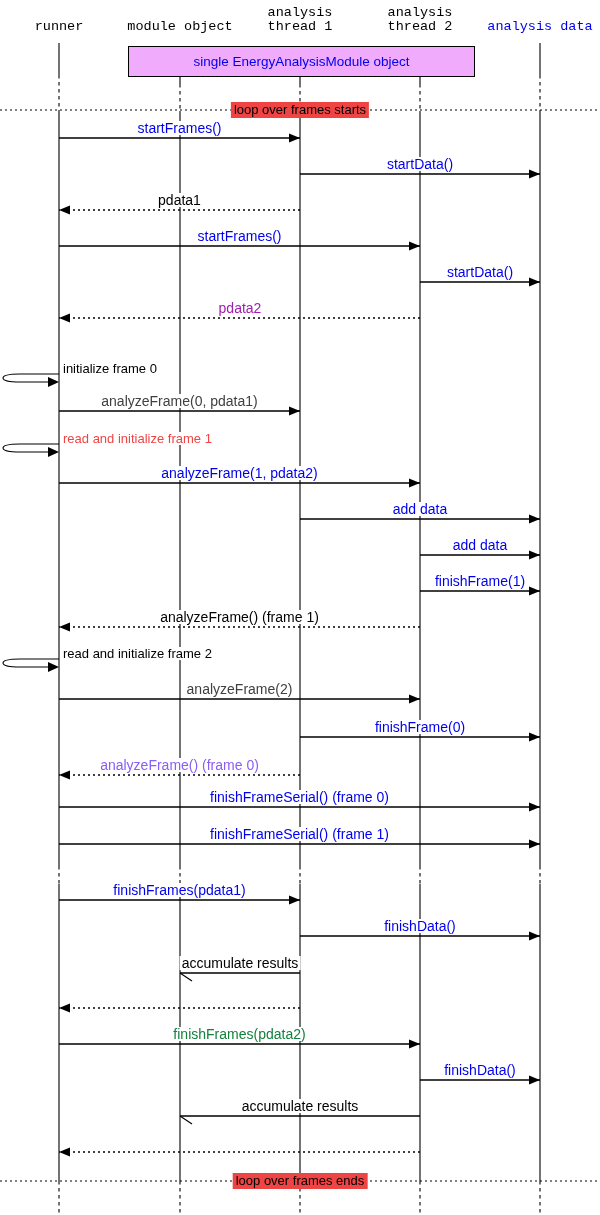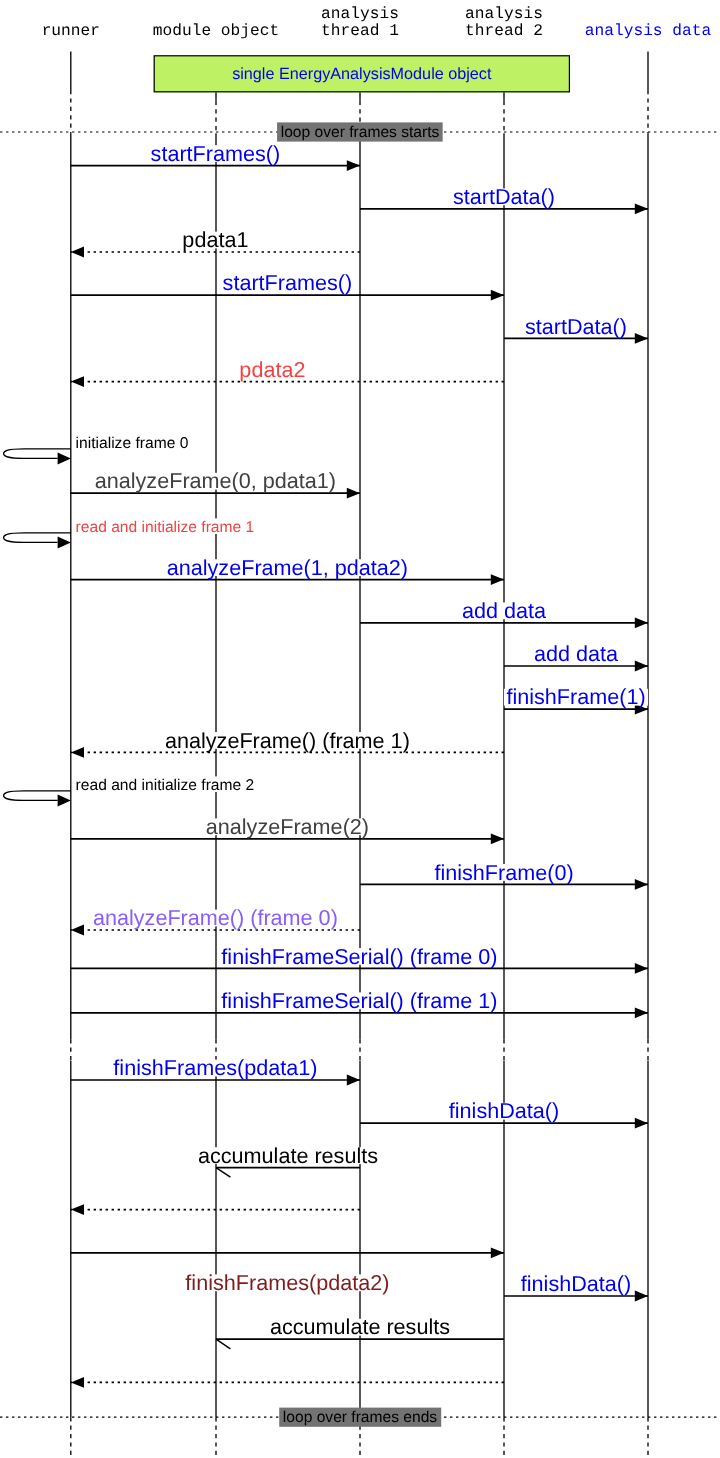--- a/index.html
+++ b/index.html
@@ -6,34 +6,34 @@
   .stage{
     position:relative;width:600px;height:1215px;background:#ffffff;
     font-family:"Liberation Sans",sans-serif;color:#000;overflow:hidden;
   }
   svg.canvas{position:absolute;left:0;top:0;}
   .p-label{
     position:absolute;transform:translateX(-50%);
     font-size:13.5px;line-height:14px;text-align:center;white-space:nowrap;font-family:Liberation Mono, monospace;
   }
   .obj-box{
-    position:absolute;border:1.5px solid #000;background:#bef264;
+    position:absolute;border:1.5px solid #000;background:#f0abfc;
     display:flex;align-items:center;justify-content:center;
     font-size:13.5px;white-space:nowrap;
   }
   .msg-label{
     position:absolute;transform:translateX(-50%);
-    font-size:18px;line-height:14px;white-space:nowrap;background:#fff;padding:0 2px;
+    font-size:14px;line-height:14px;white-space:nowrap;background:#fff;padding:0 2px;
   }
   .self-label{
     position:absolute;font-size:13px;line-height:13px;white-space:nowrap;background:#fff;text-align:center;
   }
   .sep-label{
     position:absolute;transform:translateX(-50%);
-    font-size:13px;line-height:16px;white-space:nowrap;background:#737373;padding:0 3px;
+    font-size:13px;line-height:16px;white-space:nowrap;background:#ef4444;padding:0 3px;
   }
 </style>
 </head>
 <body>
 
 <div class="stage">
   <svg class="canvas" width="600" height="1215">
       <line x1="59" y1="43" x2="59" y2="75" stroke="#000000" stroke-width="1.1"></line>
       <line x1="59" y1="75" x2="59" y2="111" stroke="#000000" stroke-width="1.1" stroke-dasharray="3.5,3.5"></line>
       <line x1="59" y1="111" x2="59" y2="866" stroke="#000000" stroke-width="1.1"></line>
@@ -147,35 +147,35 @@
       <div class="p-label" style="left: 540px; top: 20px; color: rgb(0, 0, 238);">
         <div>analysis data</div>
       </div>
       <div class="sep-label" style="left: 300px; top: 102px; color: rgb(0, 0, 0);">loop over frames starts</div>
       <div class="sep-label" style="left: 300px; top: 1173px; color: rgb(0, 0, 0);">loop over frames ends</div>
       <div class="msg-label" style="left: 179.5px; top: 121px; color: rgb(0, 0, 238);">startFrames()</div>
       <div class="msg-label" style="left: 420px; top: 157px; color: rgb(0, 0, 238);">startData()</div>
       <div class="msg-label" style="left: 179.5px; top: 193px; color: rgb(0, 0, 0);">pdata1</div>
       <div class="msg-label" style="left: 239.5px; top: 229px; color: rgb(0, 0, 238);">startFrames()</div>
       <div class="msg-label" style="left: 480px; top: 265px; color: rgb(0, 0, 238);">startData()</div>
-      <div class="msg-label" style="left: 227px; top: 301px; color: #ef4444;">pdata2</div>
+      <div class="msg-label" style="left: 240px; top: 301px; color: #a21caf;">pdata2</div>
       <div class="msg-label" style="left: 179.5px; top: 394px; color: #404040;">analyzeFrame(0, pdata1)</div>
       <div class="msg-label" style="left: 239.5px; top: 466px; color: rgb(0, 0, 238);">analyzeFrame(1, pdata2)</div>
       <div class="msg-label" style="left: 420px; top: 502px; color: rgb(0, 0, 238);">add data</div>
       <div class="msg-label" style="left: 480px; top: 538px; color: rgb(0, 0, 238);">add data</div>
       <div class="msg-label" style="left: 480px; top: 574px; color: rgb(0, 0, 238);">finishFrame(1)</div>
       <div class="msg-label" style="left: 239.5px; top: 610px; color: rgb(0, 0, 0);">analyzeFrame() (frame 1)</div>
       <div class="msg-label" style="left: 239.5px; top: 682px; color: #404040;">analyzeFrame(2)</div>
       <div class="msg-label" style="left: 420px; top: 720px; color: rgb(0, 0, 238);">finishFrame(0)</div>
       <div class="msg-label" style="left: 179.5px; top: 758px; color: #8b5cf6;">analyzeFrame() (frame 0)</div>
       <div class="msg-label" style="left: 299.5px; top: 790px; color: rgb(0, 0, 238);">finishFrameSerial() (frame 0)</div>
       <div class="msg-label" style="left: 299.5px; top: 827px; color: rgb(0, 0, 238);">finishFrameSerial() (frame 1)</div>
       <div class="msg-label" style="left: 179.5px; top: 883px; color: rgb(0, 0, 238);">finishFrames(pdata1)</div>
       <div class="msg-label" style="left: 420px; top: 919px; color: rgb(0, 0, 238);">finishData()</div>
       <div class="msg-label" style="left: 240px; top: 956px; color: rgb(0, 0, 0);">accumulate results</div>
-      <div class="msg-label" style="left: 239.5px; top: 1027px; color: #7f1d1d; margin-top: 35px;">finishFrames(pdata2)</div>
+      <div class="msg-label" style="left: 239.5px; top: 1027px; color: #15803d;">finishFrames(pdata2)</div>
       <div class="msg-label" style="left: 480px; top: 1063px; color: rgb(0, 0, 238);">finishData()</div>
       <div class="msg-label" style="left: 300px; top: 1099px; color: rgb(0, 0, 0);">accumulate results</div>
       <div class="self-label" style="left: 63px; top: 362px; color: rgb(0, 0, 0);">initialize frame 0</div>
       <div class="self-label" style="left: 63px; top: 432px; color: #ef4444;">read and initialize frame 1</div>
       <div class="self-label" style="left: 63px; top: 647px; color: rgb(0, 0, 0);">read and initialize frame 2</div>
     </div>
 </div>
 
 </body></html>

